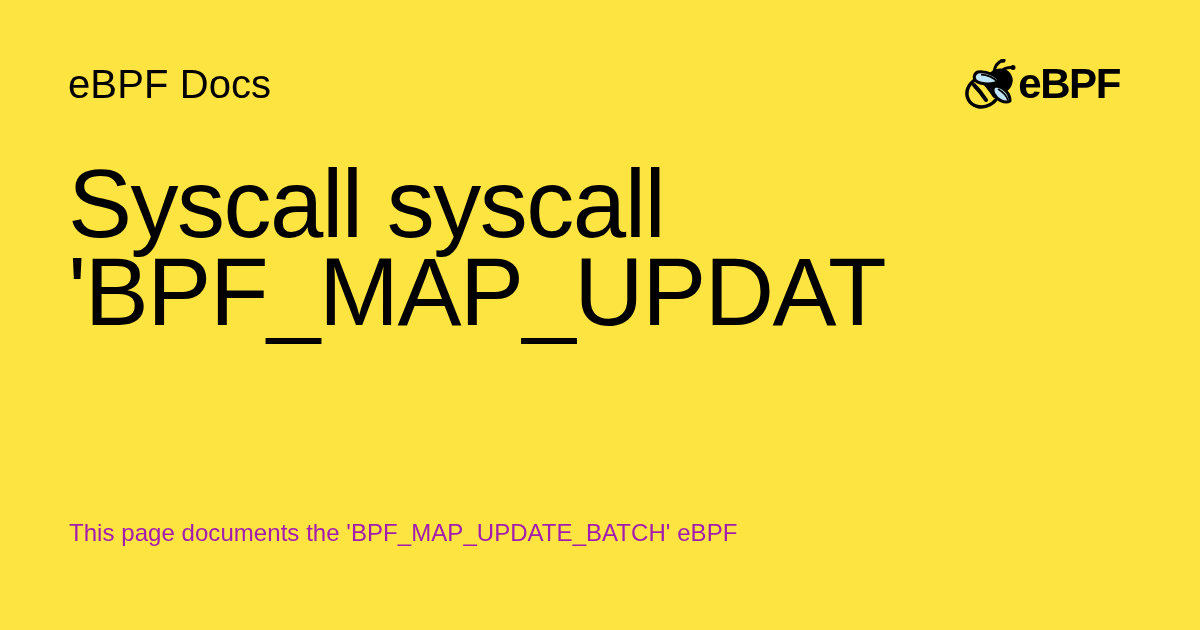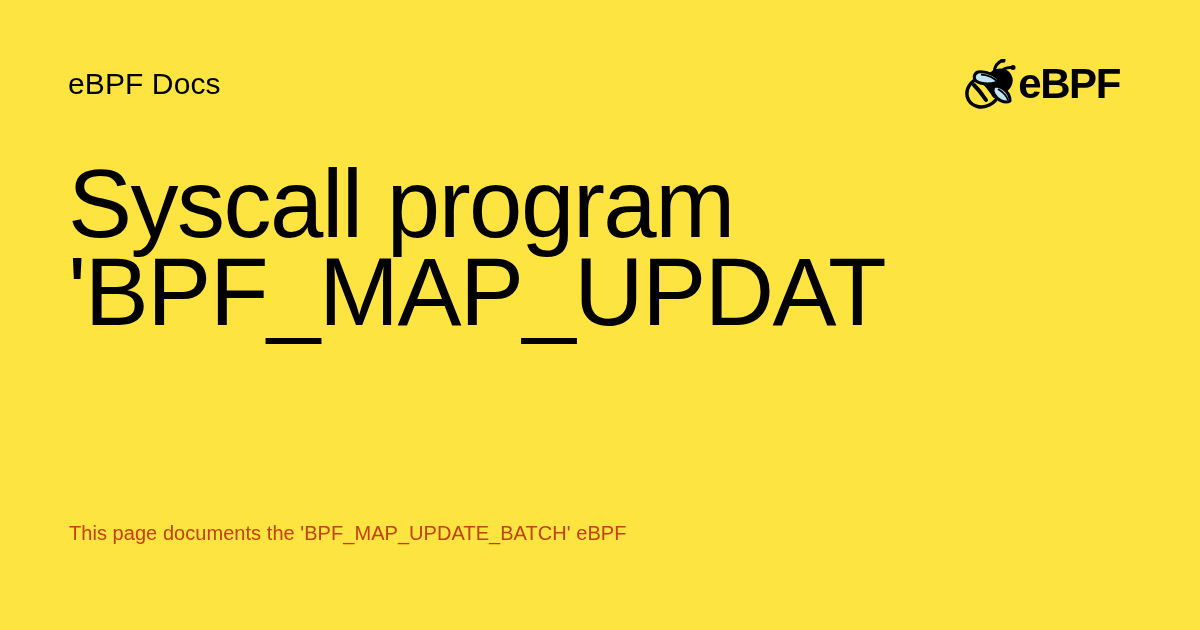--- a/index.html
+++ b/index.html
@@ -26,21 +26,21 @@
     position: absolute;
     top: 56px;
     left: 68px;
     right: 80px;
     height: 56px;
     display: flex;
     align-items: center;
     justify-content: space-between;
   }
   #site-name {
-    font-size: 30px;
+    font-size: 40px;
     font-weight: 400;
     color: #000000;
     line-height: 1;
     letter-spacing: 0.1px;
     white-space: nowrap;
   }
 
   
   #logo {
     display: flex;
@@ -82,23 +82,23 @@
 
   
   #description {
     position: absolute;
     left: 69px;
     top: 512px;
     width: 830px;
     overflow: hidden;
   }
   .desc-line {
-    font-size: 20px;
+    font-size: 24px;
     font-weight: 400;
-    color: #c2410c;
+    color: #a21caf;
     line-height: 42px;
     letter-spacing: 0.05px;
     white-space: nowrap;
   }
 </style>
 </head>
 <body>
 
 <div id="card">
 
@@ -124,21 +124,21 @@
         <path d="M36 31 C49 31 62 38 67 44" stroke="#000" stroke-width="3.5" fill="none"></path>
 
         <path d="M66 54 C82 56 95 70 94 84 C84 90 68 82 62 70 C58 62 60 55 66 54 Z" fill="#BFE4F5" stroke="#000" stroke-width="6" stroke-linejoin="round"></path>
         <path d="M70 60 C80 66 88 75 90 83" stroke="#000" stroke-width="3.5" fill="none"></path>
       </svg>
       <div id="logo-text">eBPF</div>
     </div>
   </div>
 
   <div id="title">
-    <div class="title-line">Syscall program</div>
+    <div class="title-line">Syscall syscall</div>
     <div class="title-line">'BPF_MAP_UPDATE</div>
   </div>
 
   <div id="description">
     <div class="desc-line">This page documents the 'BPF_MAP_UPDATE_BATCH' eBPF</div>
   </div>
 
 </div>
 
 </body></html>

